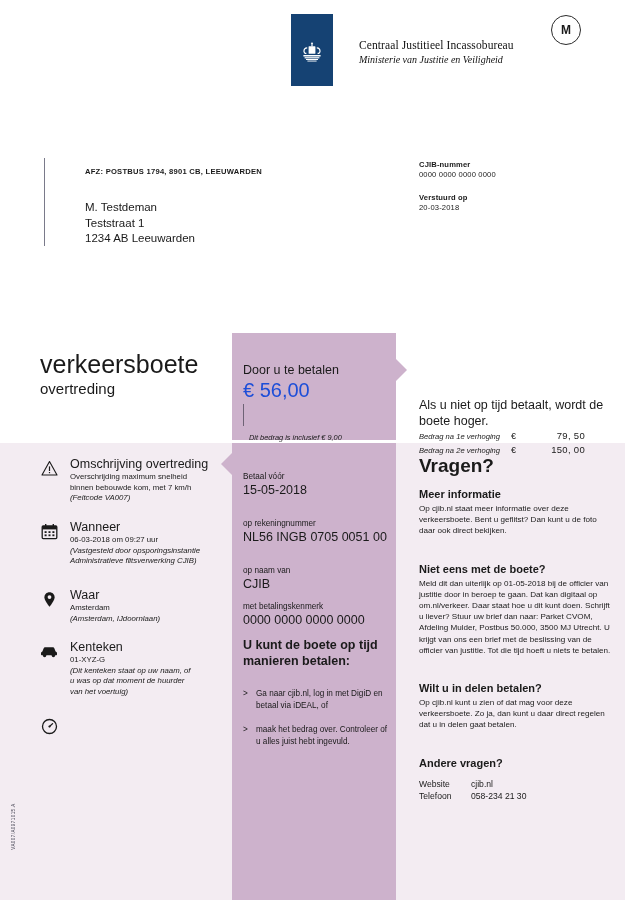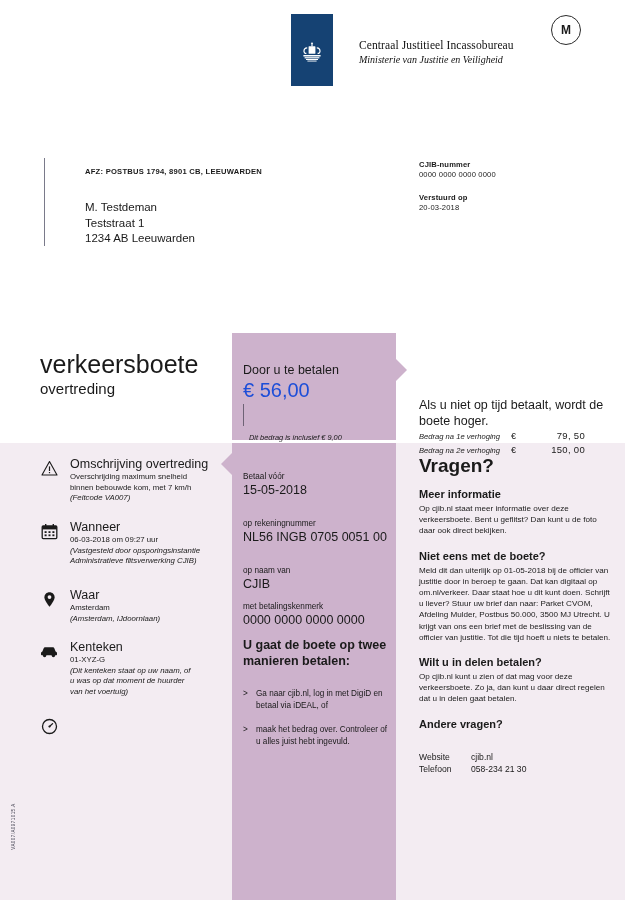--- a/index.html
+++ b/index.html
@@ -366,21 +366,21 @@
     font-weight: bold;
     line-height: 22px;
     color: #1a1a1a;
     margin-bottom: 10px;
   }
   .q-h {
     font-size: 11px;
     font-weight: bold;
     line-height: 14px;
     color: #1a1a1a;
-    margin-top: 12px;
+    margin-top: 25px;
   }
   .q-p {
     font-size: 8.1px;
     line-height: 11.2px;
     color: #1a1a1a;
     margin-top: 2px;
   }
   .contact-row {
     display: flex;
     font-size: 8.6px;
@@ -479,21 +479,21 @@
   </div>
   <div class="pay-field" style="top:565px">
     <div class="pf-label">op naam van</div>
     <div class="pf-value">CJIB</div>
   </div>
   <div class="pay-field" style="top:583px">
     <div class="pf-label" style="margin-top:18px">met betalingskenmerk</div>
     <div class="pf-value">0000 0000 0000 0000</div>
   </div>
 
-  <div class="pay-howto-title">U gaat de boete op twee manieren betalen:</div>
+  <div class="pay-howto-title">U kunt de boete op tijd manieren betalen:</div>
 
   <div class="pay-bullet" style="top:688px">
     <span class="chev">&gt;</span>
     <span class="btxt">Ga naar cjib.nl, log in met DigiD en betaal via iDEAL, of</span>
   </div>
   <div class="pay-bullet" style="top:724px">
     <span class="chev">&gt;</span>
     <span class="btxt">maak het bedrag over. Controleer of u alles juist hebt ingevuld.</span>
   </div>
 
@@ -604,21 +604,21 @@
       <div class="q-p">Meld dit dan uiterlijk op 01-05-2018 bij de officier van justitie door in beroep te gaan. Dat kan digitaal op om.nl/verkeer. Daar staat hoe u dit kunt doen. Schrijft u liever? Stuur uw brief dan naar: Parket CVOM, Afdeling Mulder, Postbus 50.000, 3500 MJ  Utrecht. U krijgt van ons een brief met de beslissing van de officier van justitie. Tot die tijd hoeft u niets te betalen.</div>
     </div>
 
     <div>
       <div class="q-h">Wilt u in delen betalen?</div>
       <div class="q-p">Op cjib.nl kunt u zien of dat mag voor deze verkeersboete. Zo ja, dan kunt u daar direct regelen dat u in delen gaat betalen.</div>
     </div>
 
     <div>
       <div class="q-h">Andere vragen?</div>
-      <div class="contact-row" style="margin-top:20px">
+      <div class="contact-row" style="margin-top:8px">
         <span class="ck">Website</span>
         <span>cjib.nl</span>
       </div>
       <div class="contact-row">
         <span class="ck">Telefoon</span>
         <span>058-234 21 30</span>
       </div>
     </div>
   </div>
 

